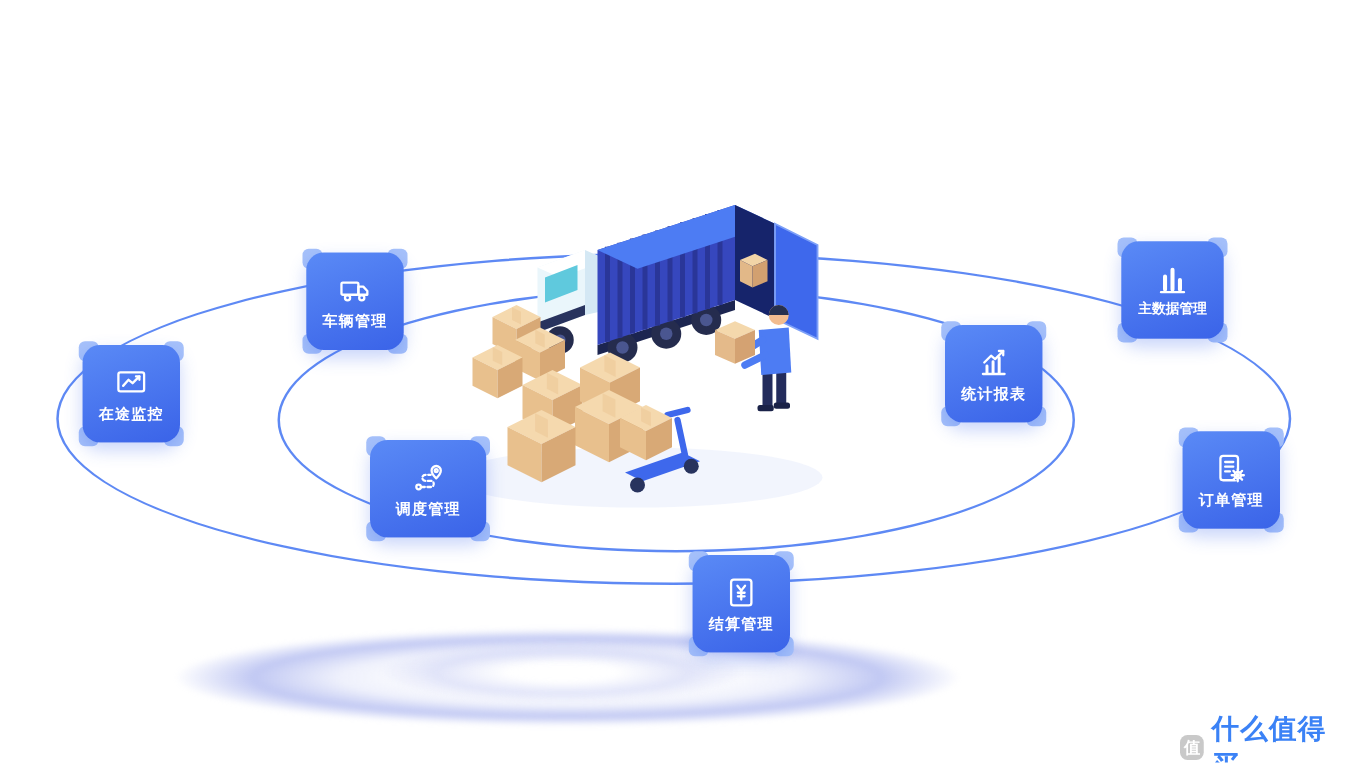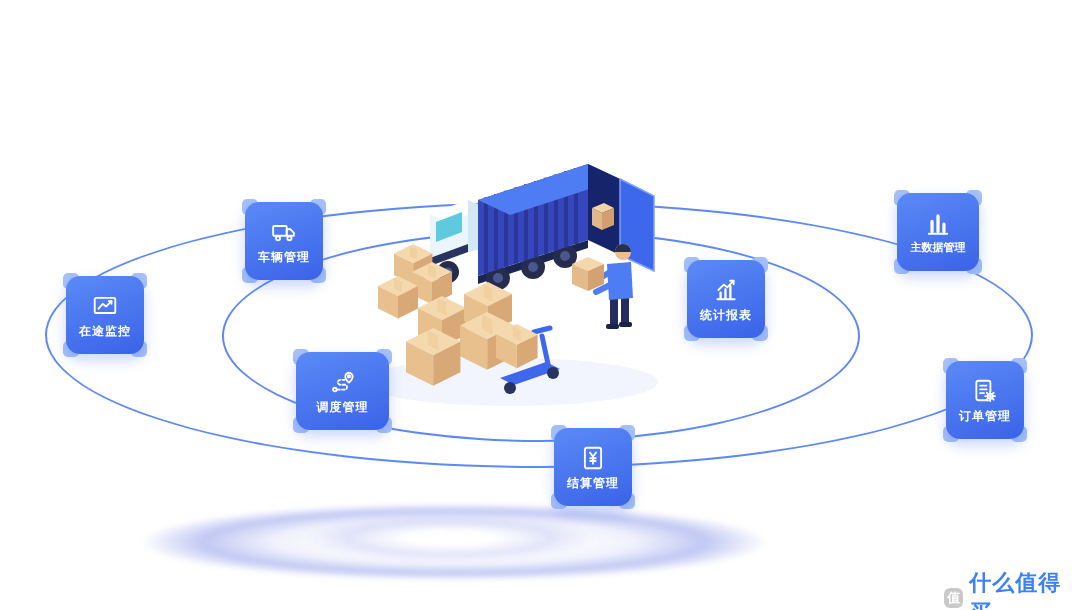--- a/index.html
+++ b/index.html
@@ -199,38 +199,38 @@
           <circle cx="4.5" cy="19" r="1.7"></circle>
           <path d="M6.5 19h7c3 0 3-4.5 0-4.5h-4c-3 0-3-4.5 0-4.5h4" stroke-dasharray="2.6 1.9"></path>
           <path d="M17.5 3.5a3.4 3.4 0 0 1 3.4 3.4c0 2.5-3.4 5.7-3.4 5.7s-3.4-3.2-3.4-5.7a3.4 3.4 0 0 1 3.4-3.4z"></path>
           <circle cx="17.5" cy="6.9" r="1.1"></circle>
         </svg>
       </span>
       <span class="badge-label">调度管理</span>
     </div>
   </div>
 
-  <div class="badge" style="left:554px;top:428px;">
+  <div class="badge" style="left:554px;top:444px;">
     <i class="c tl"></i>
       <i class="c tr"></i>
       <i class="c bl"></i>
       <i class="c br"></i>
     <div class="badge-inner">
       <span class="badge-icon">
         <svg viewBox="0 0 24 24" fill="none" stroke="#ffffff" stroke-width="1.7" stroke-linecap="round" stroke-linejoin="round">
           <rect x="4.5" y="2.5" width="15" height="19" rx="2"></rect>
           <path d="M9.2 7l2.8 3.6L14.8 7"></path>
           <path d="M9.5 12.2h5 M9.5 14.8h5 M12 10.6v6.6"></path>
         </svg>
       </span>
       <span class="badge-label">结算管理</span>
     </div>
   </div>
 
-  <div class="badge" style="left:687px;top:260px;">
+  <div class="badge" style="left:756px;top:260px;">
     <i class="c tl"></i>
       <i class="c tr"></i>
       <i class="c bl"></i>
       <i class="c br"></i>
     <div class="badge-inner">
       <span class="badge-icon">
         <svg viewBox="0 0 24 24" fill="none" stroke="#ffffff" stroke-width="1.7" stroke-linecap="round" stroke-linejoin="round">
           <path d="M4 20.5h16"></path>
           <path d="M7 19.5v-5 M11.5 19.5v-8 M16 19.5v-11" stroke-width="2.2"></path>
           <polyline points="5,12 10,7 13,9.5 19,3.5"></polyline>
@@ -250,21 +250,21 @@
       <span class="badge-icon">
         <svg viewBox="0 0 24 24" fill="none" stroke="#ffffff" stroke-width="1.7" stroke-linecap="round" stroke-linejoin="round">
           <path d="M6.5 19V9.5 M12 19V4.5 M17.5 19v-7" stroke-width="3"></path>
           <path d="M3.5 21h17"></path>
         </svg>
       </span>
       <span class="badge-label small">主数据管理</span>
     </div>
   </div>
 
-  <div class="badge" style="left:946px;top:345px;margin-top:16px;">
+  <div class="badge" style="left:946px;top:345px;">
     <i class="c tl"></i>
       <i class="c tr"></i>
       <i class="c bl"></i>
       <i class="c br"></i>
     <div class="badge-inner">
       <span class="badge-icon">
         <svg viewBox="0 0 24 24" fill="none" stroke="#ffffff" stroke-width="1.7" stroke-linecap="round" stroke-linejoin="round">
           <rect x="4" y="2.5" width="13" height="18" rx="2"></rect>
           <path d="M7.5 7h6 M7.5 10.5h6 M7.5 14h3.5"></path>
           <circle cx="16.8" cy="16.8" r="3.9" fill="#4168EB" stroke="none"></circle>

